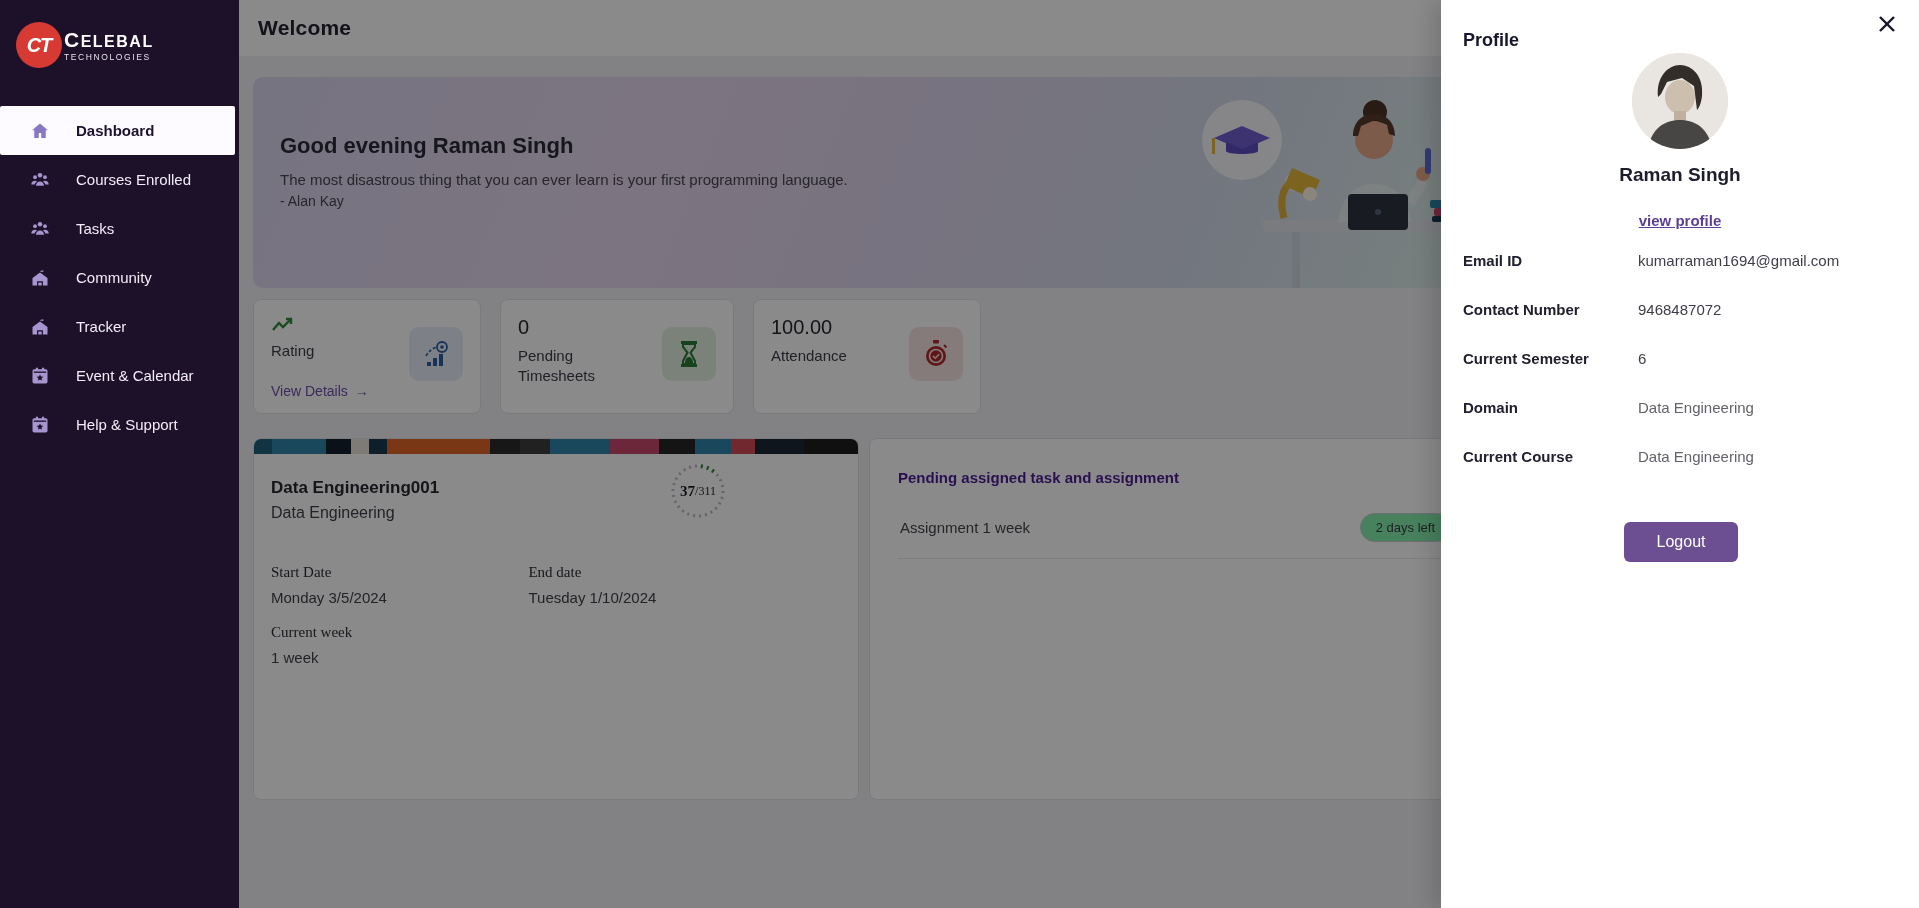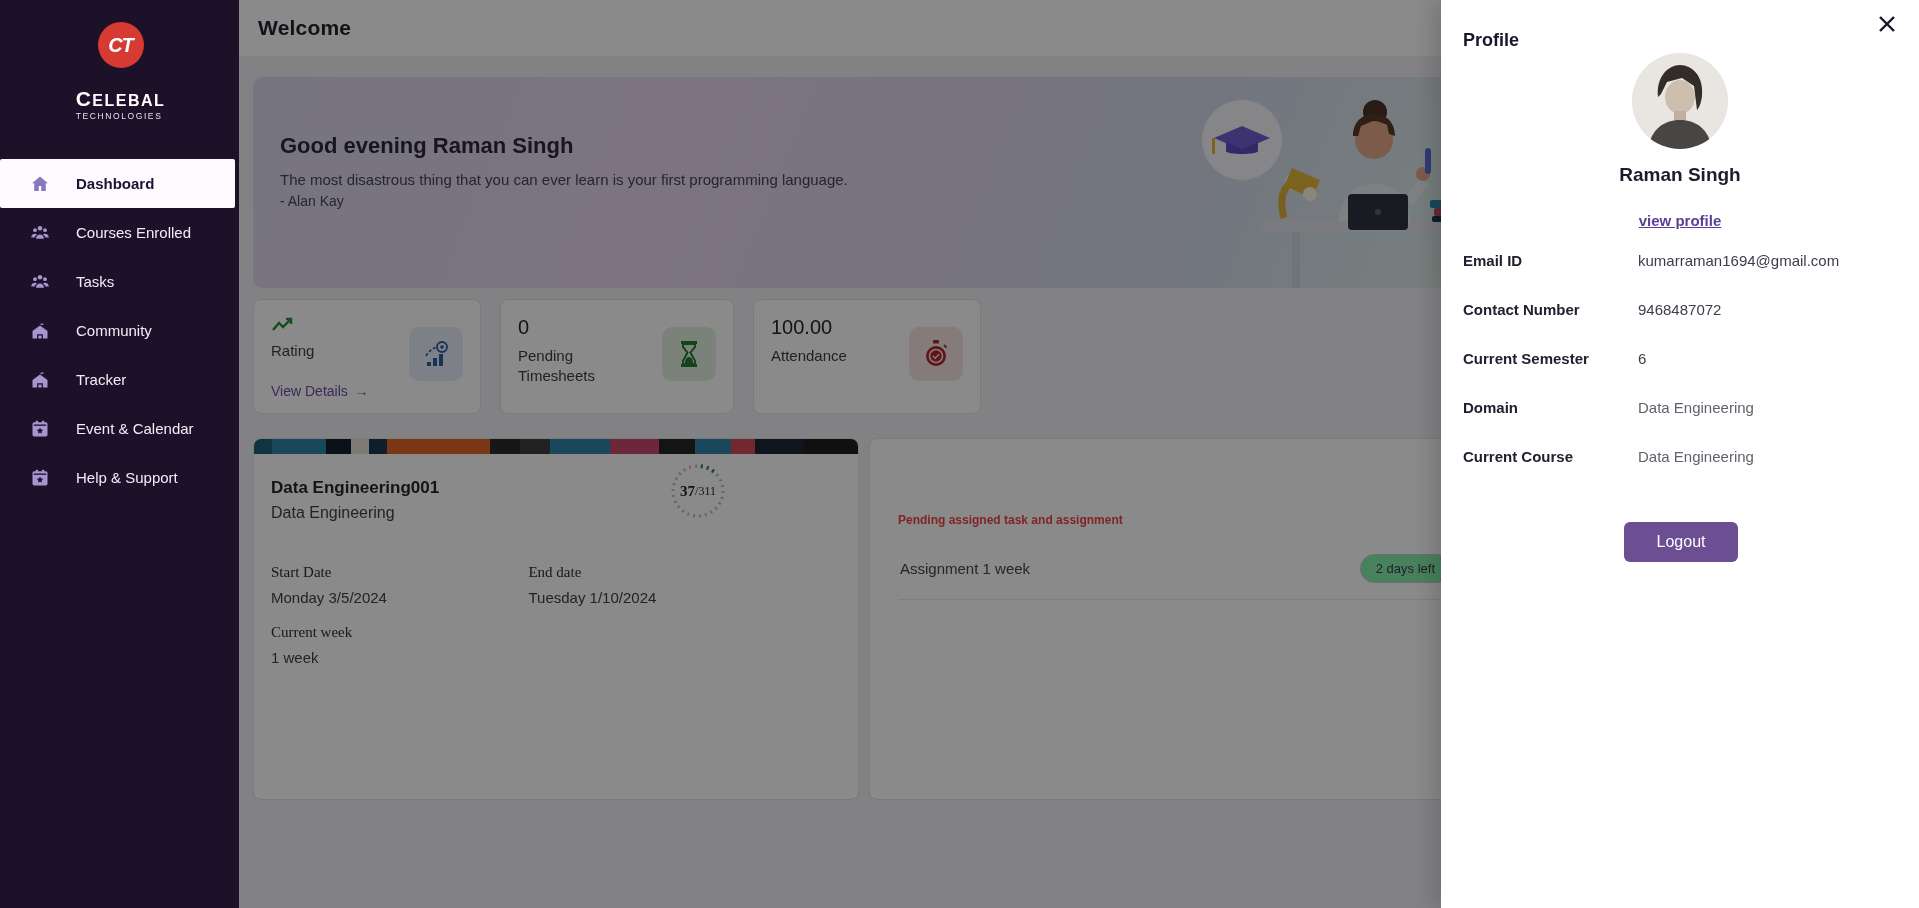--- a/index.html
+++ b/index.html
@@ -2,21 +2,21 @@
 <html><head>
 <meta charset="utf-8">
 <style>
   * { margin:0; padding:0; box-sizing:border-box; }
   html,body { width:1919px; height:908px; overflow:hidden; background:#000; }
   body { font-family:"Liberation Sans", sans-serif; }
   .stage { position:relative; width:1919px; height:908px; background:#f1f1f4; overflow:hidden; }
 
   
   .sidebar { position:absolute; left:0; top:0; width:239px; height:908px; background:#1c1129; z-index:20; }
-  .brand { display:flex; align-items:center; gap:20px; padding:22px 14px 20px 16px;flex-direction:column; }
+  .brand { display:flex; align-items:center; gap:2px; padding:22px 14px 20px 16px; }
   .logo-circle { width:46px; height:46px; border-radius:50%; background:#d63a32; display:flex; align-items:center; justify-content:center; flex:0 0 auto; }
   .logo-circle span { color:#fff; font-weight:bold; font-style:italic; font-size:20px; letter-spacing:-1px; }
   .brand-name { color:#fff; font-weight:700; font-size:16px; letter-spacing:1.5px; line-height:1; }
   .brand-name::first-letter { font-size:21px; }
   .brand-sub { color:#e7e2ef; font-size:8.5px; letter-spacing:1.6px; margin-top:2px; }
   .nav { margin-top:18px; }
   .nav-item { height:49px; display:flex; align-items:center; gap:26px; padding-left:30px; cursor:pointer; margin-right:4px; }
   .nav-item .ico { width:20px; height:20px; flex:0 0 auto; }
   .nav-item .ico svg { width:20px; height:20px; fill:#a795d0; }
   .nav-item .lbl { color:#f2edf8; font-size:15px; font-weight:500; }
@@ -72,21 +72,21 @@
   .dates-grid { margin-top:42px; }
   .date-col { display:inline-block; vertical-align:top; }
   .date-col.left { width:253px; }
   .serif-label { font-family:"Liberation Serif", serif; font-size:15px; color:#2f2f38; }
   .date-val { margin-top:8px; font-size:15px; color:#3f3f4a; }
   .week-block { margin-top:18px; }
   .continue-btn { position:absolute; left:17px; top:226px; width:545px; height:44px; background:#4a3560; border:none; border-radius:6px;
                   color:#ece8f2; font-size:16px; font-family:"Liberation Sans", sans-serif; cursor:pointer; }
 
   .pending-panel { flex:1; height:362px; background:#fff; border:1px solid #e2e2e8; border-radius:8px; padding:30px 28px 0 28px; position:relative; }
-  .pending-title { font-size:12px; font-weight:700; color:#ef4444;margin-top:44px; }
+  .pending-title { font-size:15px; font-weight:700; color:#4c1d95; }
   .pending-row { margin-top:27px; display:flex; align-items:center; justify-content:space-between; padding:0 0 16px 2px; border-bottom:1px solid #e9e9ed; }
   .pending-item { font-size:15px; color:#45454f; }
   .pending-badge { font-size:13px; color:#3b3b45; border:1px solid #c9c9cf; background:#86efac; border-radius:999px; padding:6px 15px; white-space:nowrap; }
 
   .dim-overlay { position:absolute; inset:0; background:rgba(0,0,0,0.46); z-index:30; }
 
   
   .profile-panel { position:absolute; left:1441px; top:0; width:478px; height:908px; background:#fff; z-index:50;
                    box-shadow:-8px 0 20px rgba(0,0,0,.15); }
   .profile-head { position:relative; padding:30px 22px 0 22px; }

